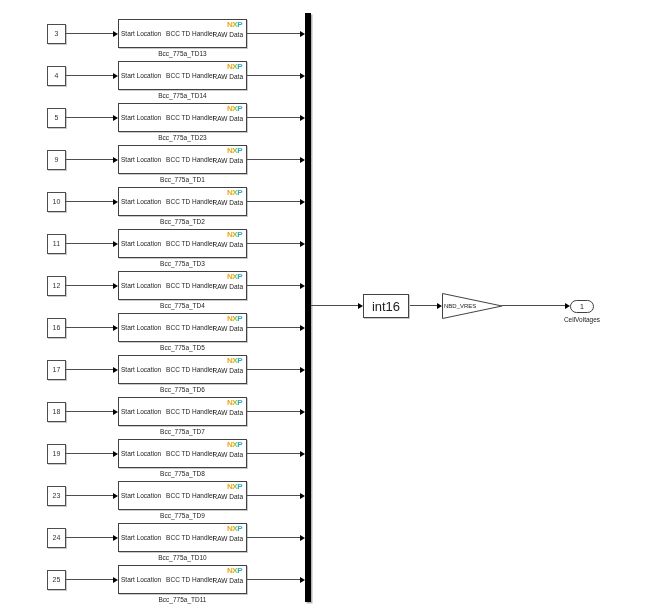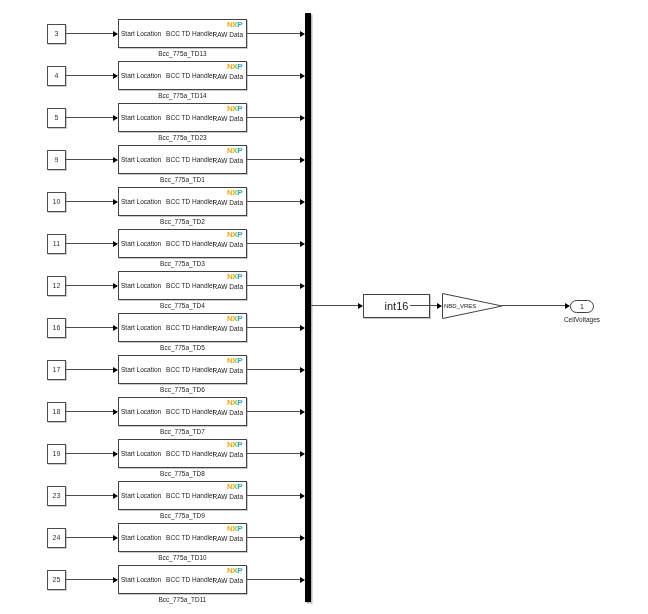--- a/index.html
+++ b/index.html
@@ -46,24 +46,24 @@
   }
   
   .muxbar{
     position:absolute;left:305px;top:13px;width:6px;height:589px;background:#000;
     box-shadow:1.5px 1.5px 0 #b5b5b5;
   }
   
   .wire-c{left:311px;top:305px;width:48px;}
   .arrow-c{left:358px;top:303px;}
   .int16{
-    position:absolute;left:363px;top:294px;width:67px;height:24px;
+    position:absolute;left:363px;top:294px;width:46px;height:24px;
     background:#fff;border:1px solid #424242;box-sizing:border-box;
     box-shadow:1px 1px 0 #c9c9c9;
-    display:flex;align-items:center;justify-content:center;font-size:11px;color:#222;
+    display:flex;align-items:center;justify-content:center;font-size:13px;color:#222;
   }
   .wire-d{left:410px;top:305px;width:28px;}
   .arrow-d{left:437px;top:303px;}
   .gain{position:absolute;left:442px;top:293px;width:61px;height:26px;}
   .gain svg{display:block;}
   .gain-label{
     position:absolute;left:2px;top:0;height:26px;display:flex;align-items:center;
     font-size:6px;color:#222;white-space:nowrap;
   }
   .wire-e{left:502px;top:305px;width:64px;}

